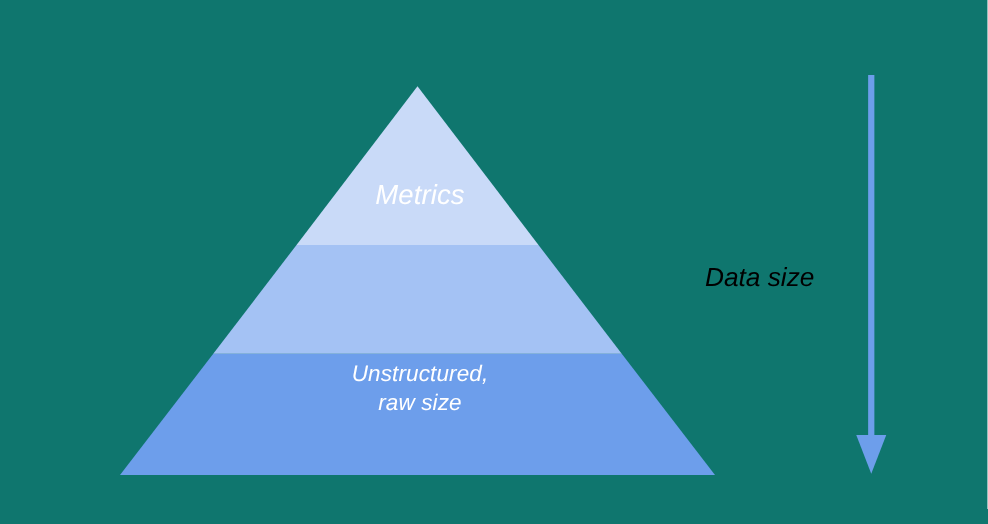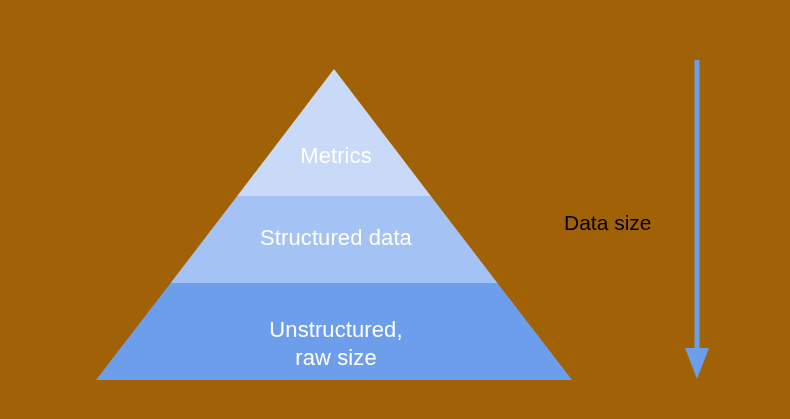--- a/index.html
+++ b/index.html
@@ -7,22 +7,23 @@
     padding: 0;
     background: #ffffff;
   }
   body {
     font-family: "Liberation Sans", sans-serif;
   }
   #canvas {
     position: relative;
     width: 790px;
     height: 419px;
-    background: #a16207;
+    background: #0f766e;
     overflow: hidden;
+    font-style: italic;
   }
   #pyramid-svg {
     position: absolute;
     left: 0;
     top: 0;
     width: 790px;
     height: 419px;
   }
   .band-label {
     position: absolute;
@@ -40,23 +41,23 @@
     font-size: 22px;
   }
   #label-structured {
     left: 206px;
     top: 224px;
     width: 260px;
     font-size: 22px;
   }
   #label-unstructured {
     left: 206px;
-    top: 316px;
+    top: 288px;
     width: 260px;
-    font-size: 22px;
+    font-size: 18px;
   }
   #data-size-label {
     position: absolute;
     left: 564px;
     top: 211px;
     width: 140px;
     text-align: left;
     font-size: 21px;
     color: #000000;
     white-space: nowrap;
@@ -74,19 +75,18 @@
     <polygon points="237.2,196 430.8,196 497.4,283 170.6,283" fill="#a4c2f4"></polygon>
 
     <polygon points="334,69 430.8,196 237.2,196" fill="#c9daf8"></polygon>
 
     <rect x="694.5" y="60" width="5" height="289" fill="#6d9eeb"></rect>
     <polygon points="685,348 709,348 697,379" fill="#6d9eeb"></polygon>
   </svg>
 
   <div class="band-label" id="label-metrics">Metrics</div>
 
-  <div class="band-label" id="label-structured">Structured data</div>
 
   <div class="band-label" id="label-unstructured"><span>Unstructured,</span><br><span>raw size</span></div>
 
   <div id="data-size-label">Data size</div>
 
 </div>
 
 </body></html>

